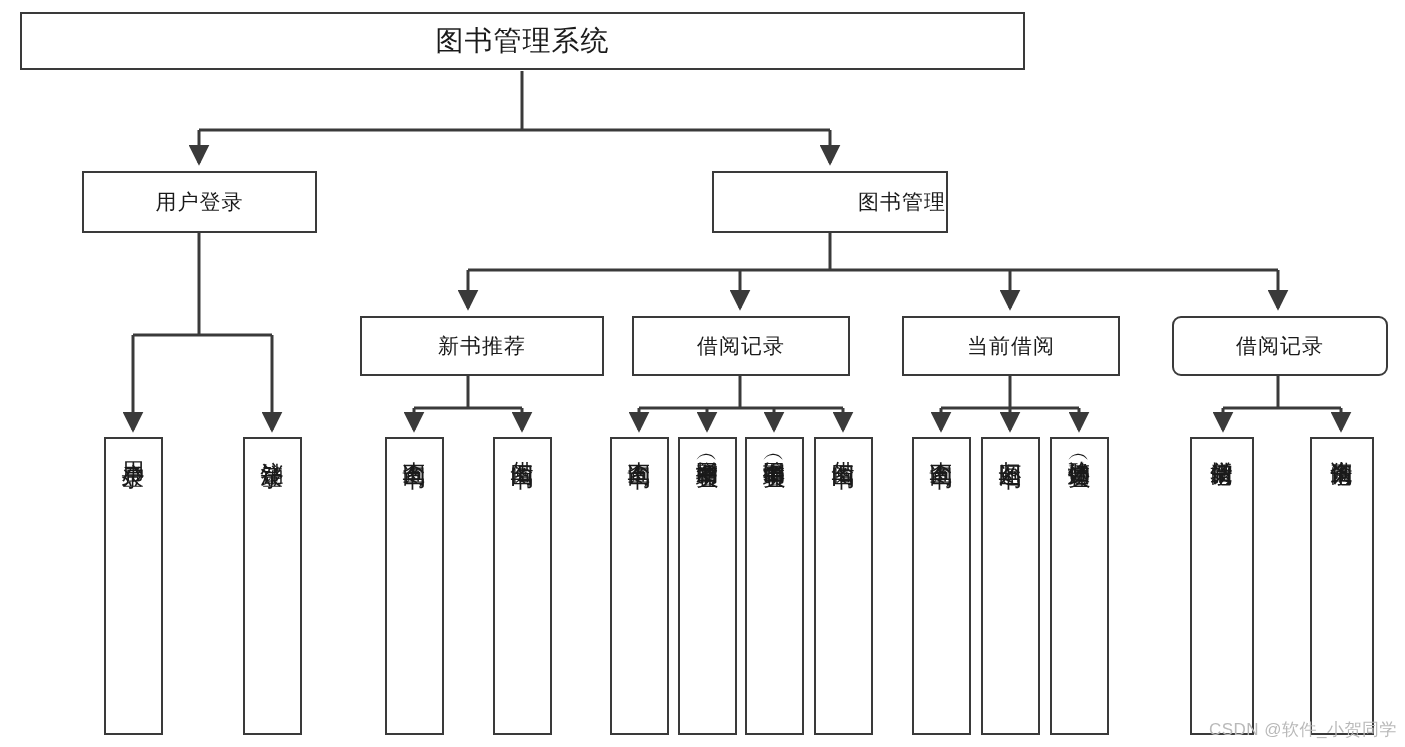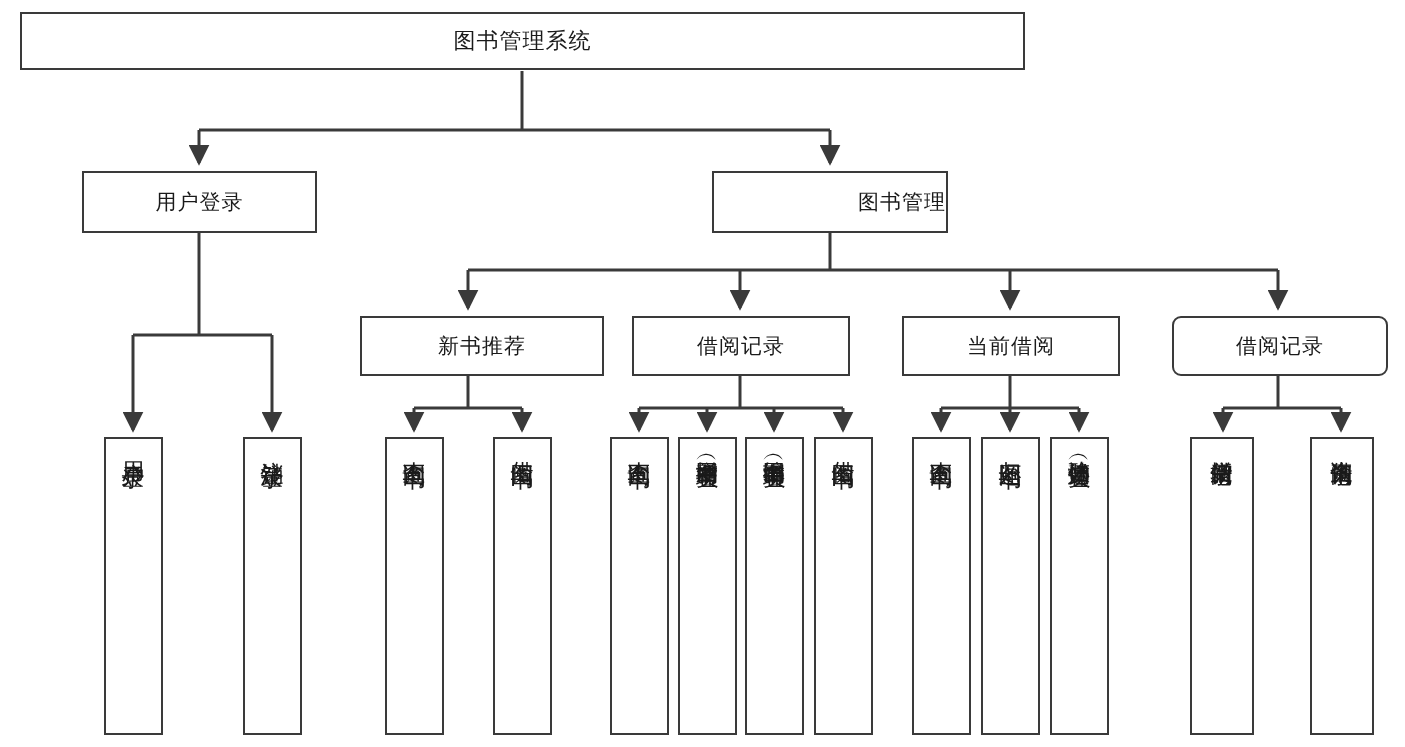--- a/index.html
+++ b/index.html
@@ -39,21 +39,21 @@
     display: block;
     text-align: center;
     line-height: 1.15;
     white-space: nowrap;
   }
   .node.horiz .lbl {
     font-size: 21px;
     letter-spacing: 1px;
   }
   .node.root .lbl {
-    font-size: 22px;
+    font-size: 28px;
     letter-spacing: 1px;
   }
   .node.vert {
     align-items: flex-start;
     justify-content: center;
     padding-top: 4px;
   }
   .node.vert .lbl {
     writing-mode: vertical-rl;
     text-orientation: upright;
@@ -193,14 +193,15 @@
     <span class="lbl">确认归还（管理员）</span>
   </div>
 
   <div class="node vert tall" style="left:1190px; top:437px; width:64px; height:298px;">
     <span class="lbl">新增借阅记录</span>
   </div>
   <div class="node vert tall" style="left:1310px; top:437px; width:64px; height:298px;">
     <span class="lbl">查询借阅记录</span>
   </div>
 
+  <div class="watermark">CSDN @软件_小贺同学</div>
 
 </div>
 
 </body></html>

